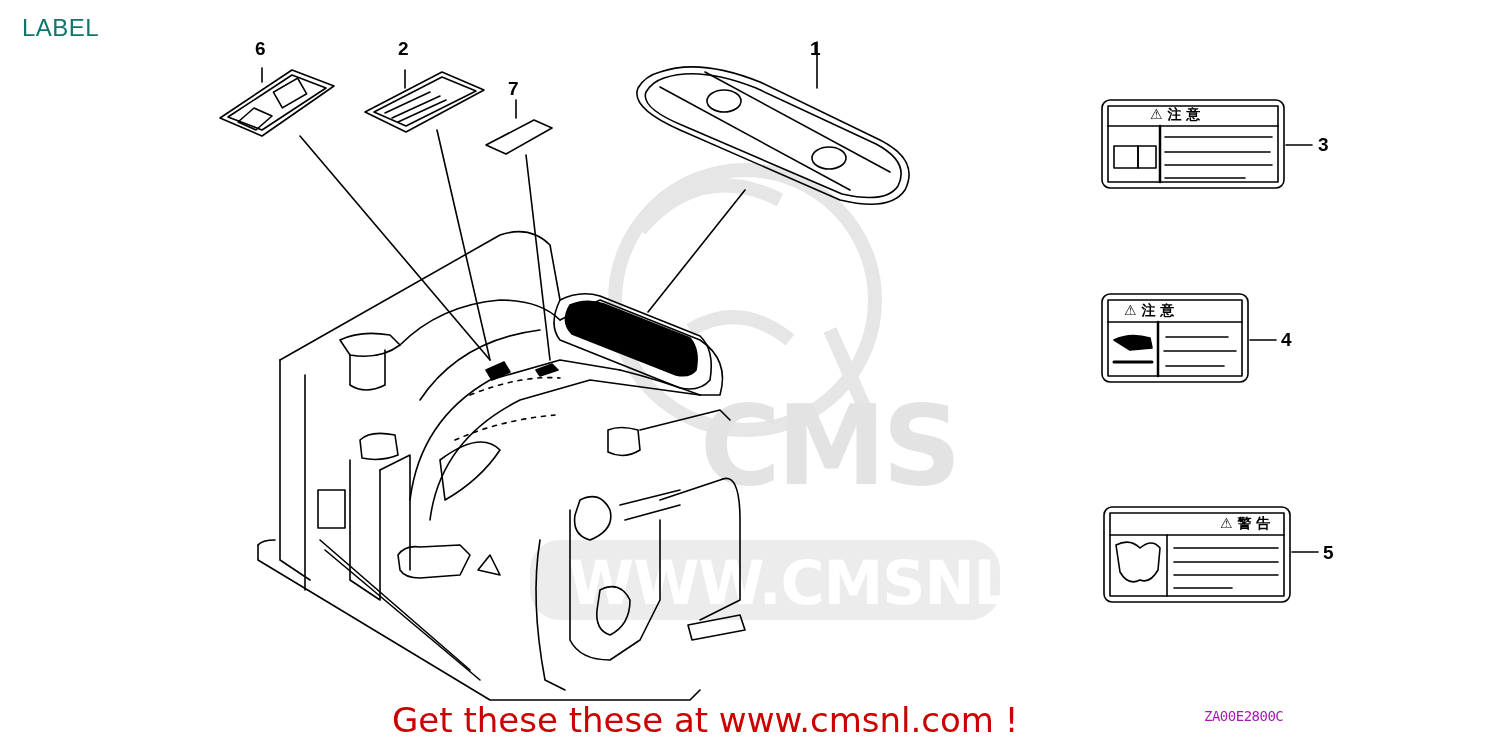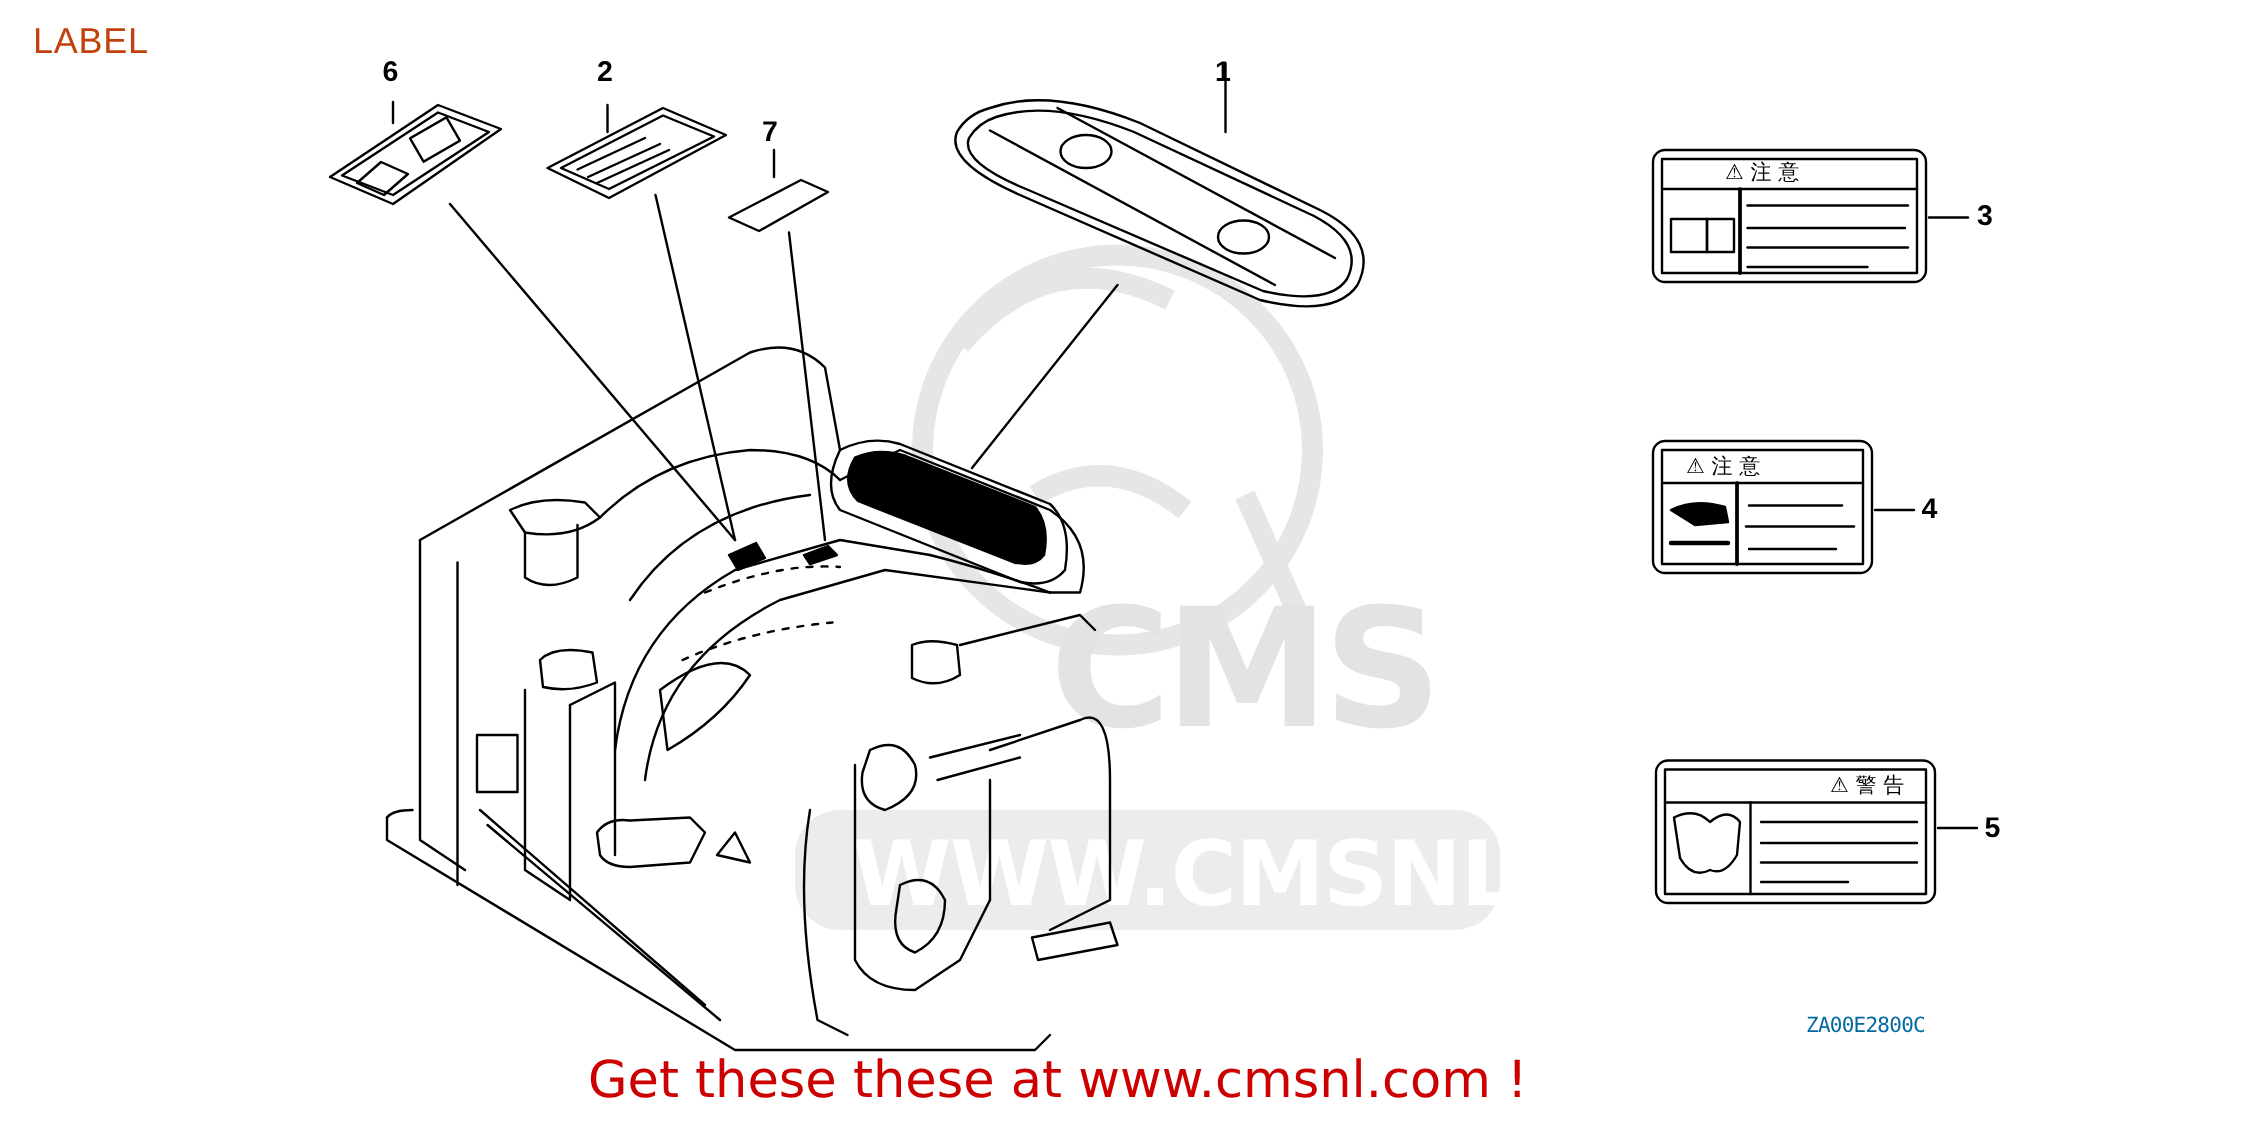--- a/index.html
+++ b/index.html
@@ -1,23 +1,23 @@
 <!DOCTYPE html>
 <html><head>
   <meta charset="utf-8">
   <style>
     html, body { margin: 0; padding: 0; background: #ffffff; }
     body { width: 1500px; height: 749px; position: relative; overflow: hidden; font-family: "Liberation Sans", sans-serif; }
-    .title { position: absolute; left: 22px; top: 14px; font-size: 24px; color: #c2410c; letter-spacing: 0.5px; }
+    .title { position: absolute; left: 22px; top: 14px; font-size: 24px; color: #0f766e; letter-spacing: 0.5px; }
     .diagram { position: absolute; left: 0; top: 0; width: 1500px; height: 749px; }
     .callout { position: absolute; font-size: 19px; font-weight: bold; color: #000; font-family: "Liberation Sans", sans-serif; }
-    .partcode { position: absolute; left: 1204px; top: 676px; font-size: 14px; color: #0369a1; font-family: "DejaVu Sans Mono", monospace; letter-spacing: -0.5px; }
+    .partcode { position: absolute; left: 1204px; top: 708px; font-size: 14px; color: #a21caf; font-family: "DejaVu Sans Mono", monospace; letter-spacing: -0.5px; }
     .footer { position: absolute; left: 392px; top: 700px; font-size: 34px; color: #cc0000; font-family: "DejaVu Sans", sans-serif; white-space: nowrap; }
     .wm-text { position: absolute; font-family: "DejaVu Sans", sans-serif; font-weight: bold; color: #e3e3e3; }
-    .lbl-head { font-family: "DejaVu Sans", sans-serif; font-size: 14px; }
+    .lbl-head { font-family: "DejaVu Sans", sans-serif; font-size: 14px; font-weight: bold; }
   </style>
 </head>
 <body>
 
 <div class="title">LABEL</div>
 
 <svg class="diagram" viewBox="0 0 1500 749">
   <g fill="none" stroke="#e6e6e6" stroke-width="14">
     <circle cx="745" cy="300" r="130"></circle>
     <path d="M640 230 Q700 160 780 200"></path>

